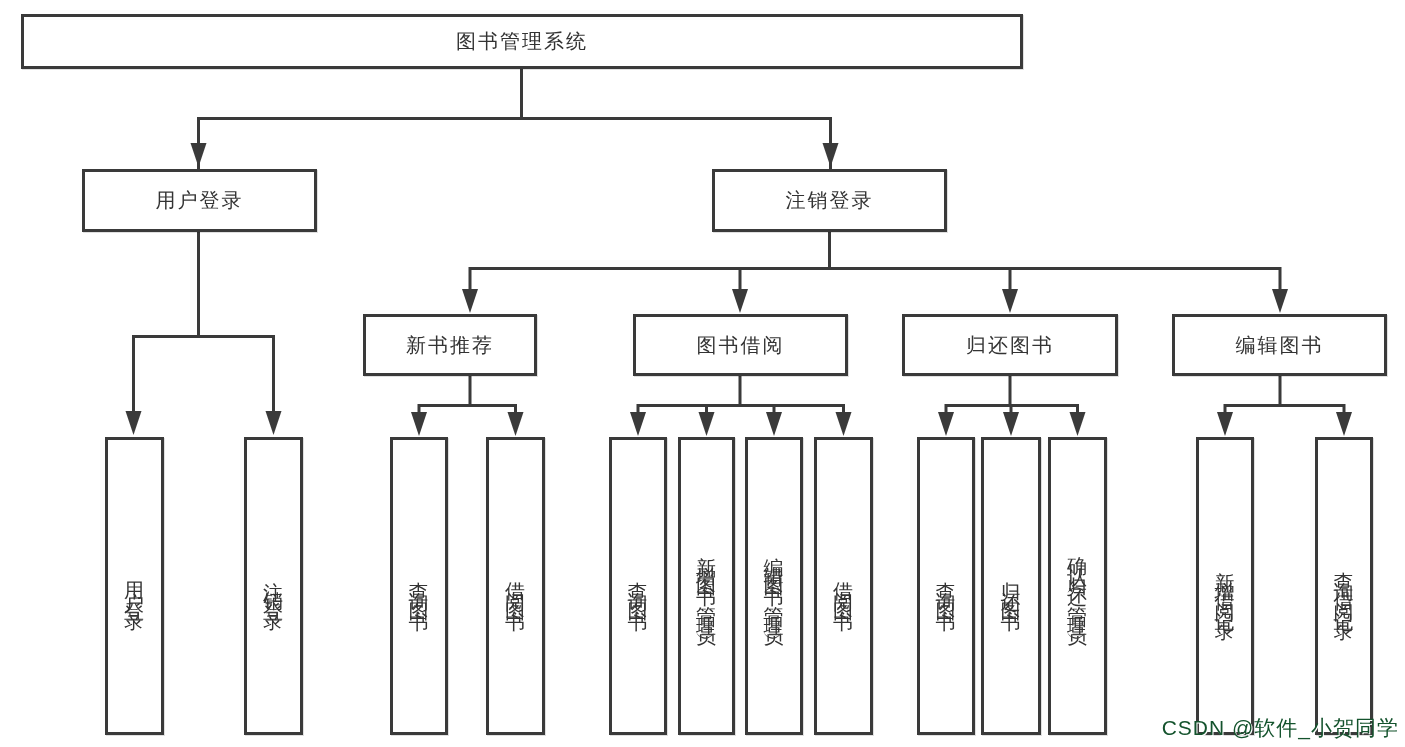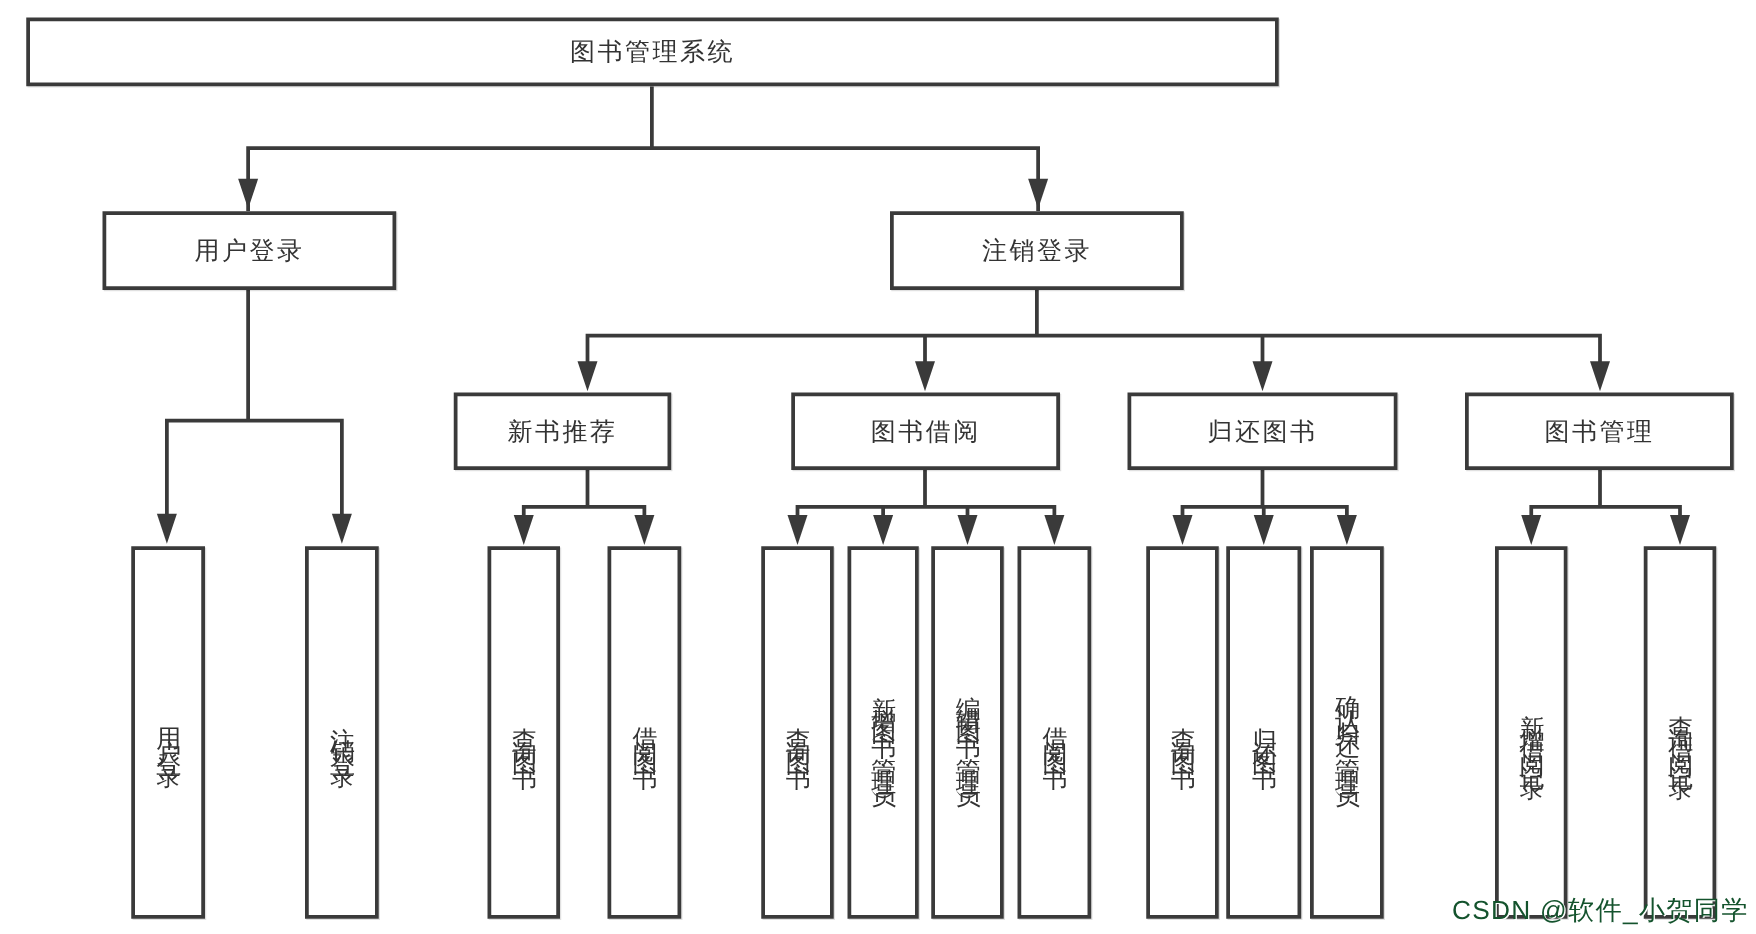--- a/index.html
+++ b/index.html
@@ -102,21 +102,21 @@
   <div class="box" style="left:363px; top:314px; width:174px; height:62px;">
     <span class="hlabel">新书推荐</span>
   </div>
   <div class="box" style="left:633px; top:314px; width:215px; height:62px;">
     <span class="hlabel">图书借阅</span>
   </div>
   <div class="box" style="left:902px; top:314px; width:216px; height:62px;">
     <span class="hlabel">归还图书</span>
   </div>
   <div class="box" style="left:1172px; top:314px; width:215px; height:62px;">
-    <span class="hlabel">图书管理</span>
+    <span class="hlabel">编辑图书</span>
   </div>
 
   <div class="box" style="left:105px; top:437px; width:59px; height:298px;">
     <span class="vlabel">用户登录</span>
   </div>
   <div class="box" style="left:244px; top:437px; width:59px; height:298px;">
     <span class="vlabel">注销登录</span>
   </div>
 
   <div class="box" style="left:390px; top:437px; width:58px; height:298px;">

